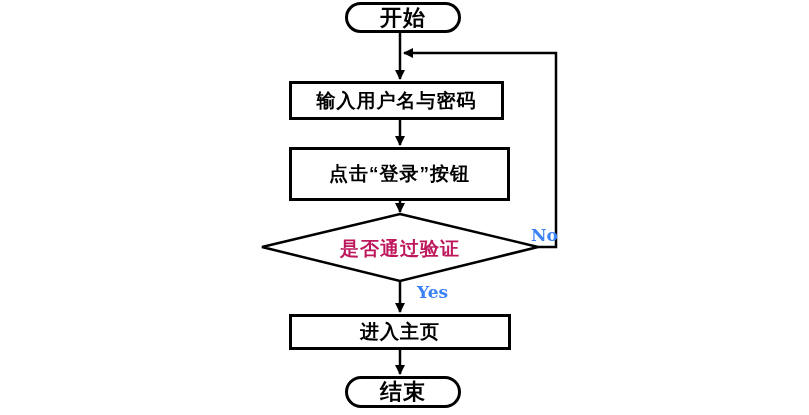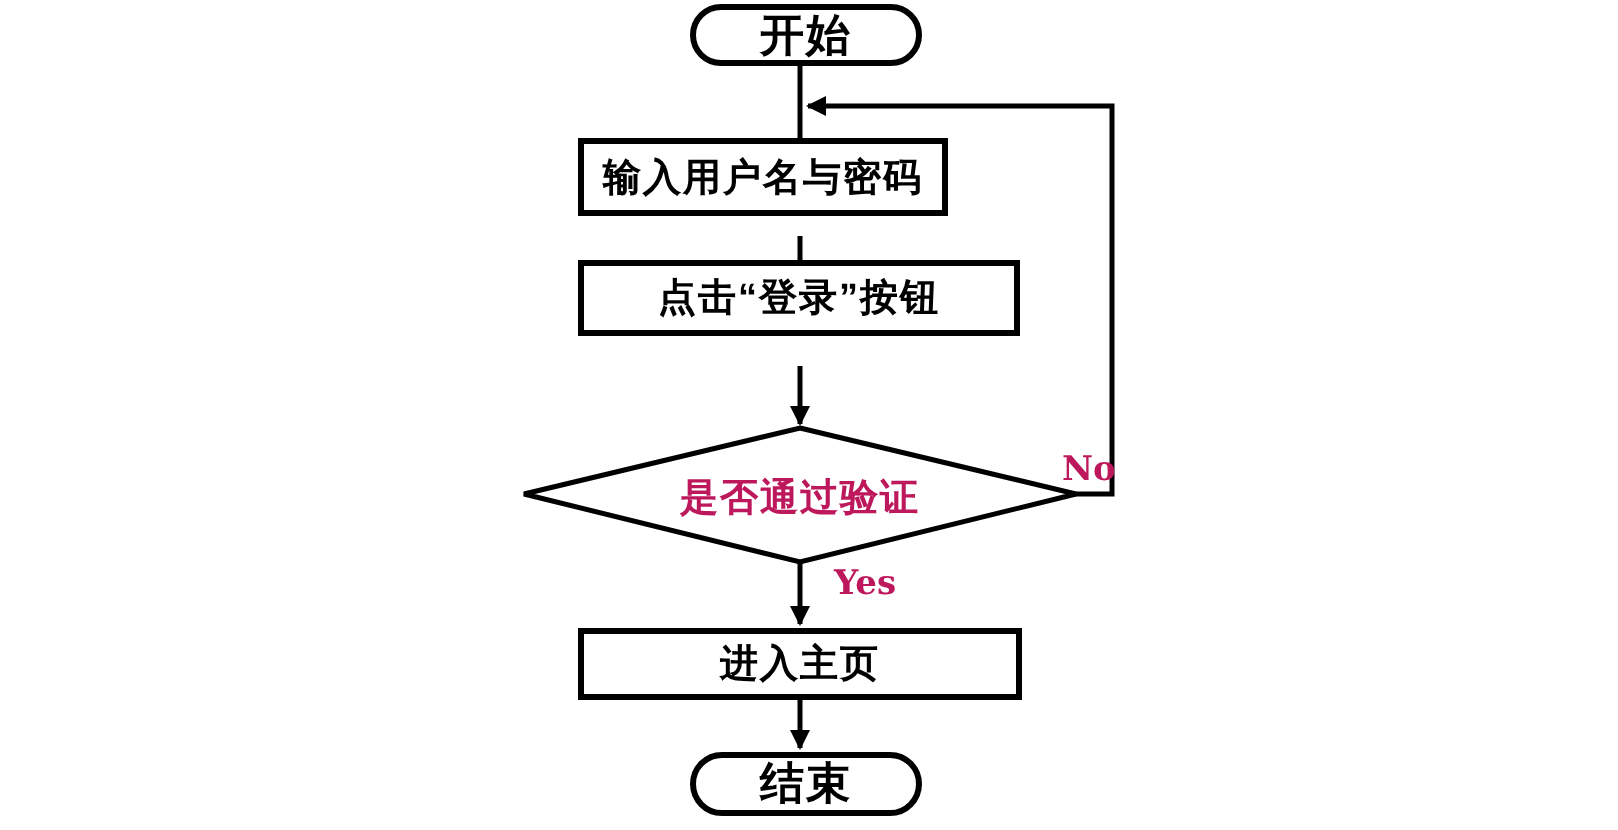--- a/index.html
+++ b/index.html
@@ -35,40 +35,40 @@
     font-size: 19px;
     letter-spacing: 1px;
     white-space: nowrap;
     font-family: "Liberation Sans", sans-serif;
   }
   .stadium {
     border-radius: 17px;
     font-size: 22px;
   }
   .node-start { left: 345px; top: 2px;   width: 116px; height: 31px; }
-  .node-input { left: 289px; top: 69px;  width: 185px; height: 39px; }
-  .node-click { left: 289px; top: 130px; width: 221px; height: 38px; text-align: center; }
+  .node-input { left: 289px; top: 81px;  width: 215px; height: 39px; }
+  .node-click { left: 289px; top: 147px; width: 221px; height: 54px; text-align: center; }
   .node-home  { left: 289px; top: 314px; width: 222px; height: 36px; }
   .node-end   { left: 345px; top: 376px; width: 116px; height: 32px; }
   .decision-label {
     position: absolute;
     left: 290px;
     top: 236px;
     width: 220px;
     text-align: center;
     color: #be185d;
     font-weight: bold;
     font-size: 19px;
     letter-spacing: 1px;
     white-space: nowrap;
     background: transparent;
   }
   .edge-label {
     position: absolute;
-    color: #be185d;
+    color: #3b82f6;
     font-weight: bold;
     font-size: 17px;
     font-family: "DejaVu Serif", serif;
     line-height: 1;
     background: transparent;
   }
   .edge-label-yes { left: 417px; top: 284px; }
   .edge-label-no  { left: 531px; top: 227px; }
 </style>
 </head>

